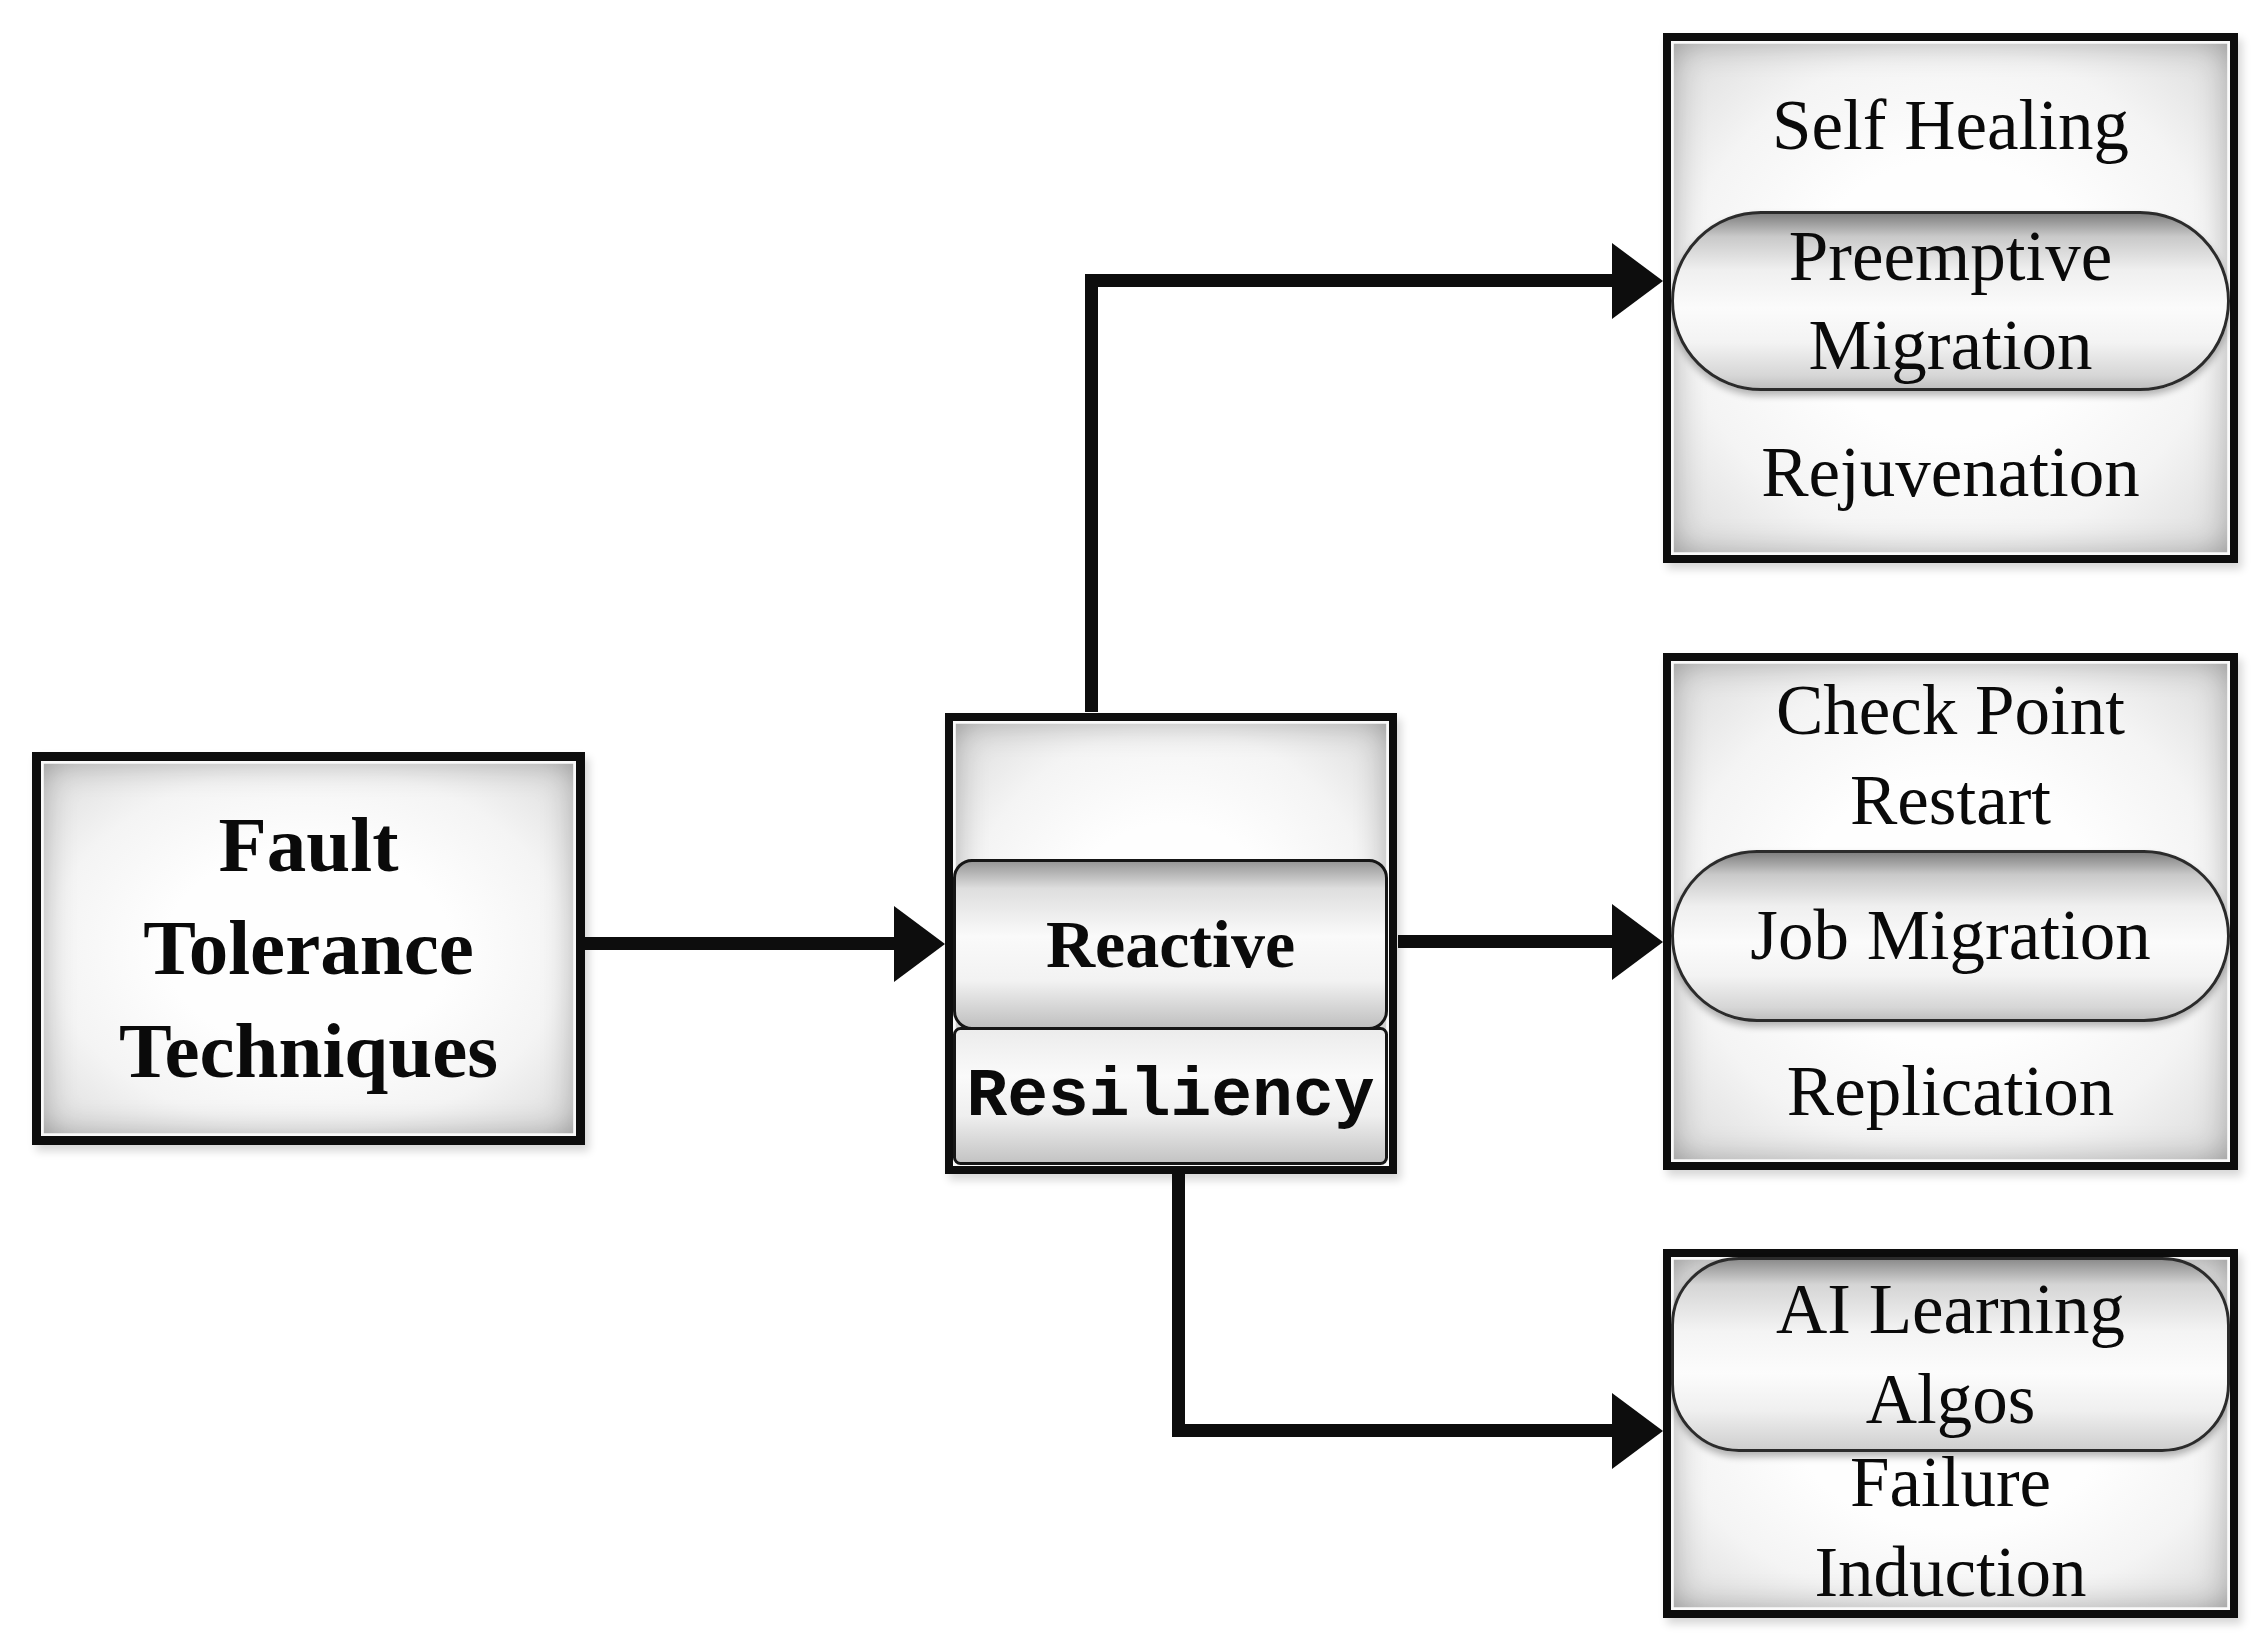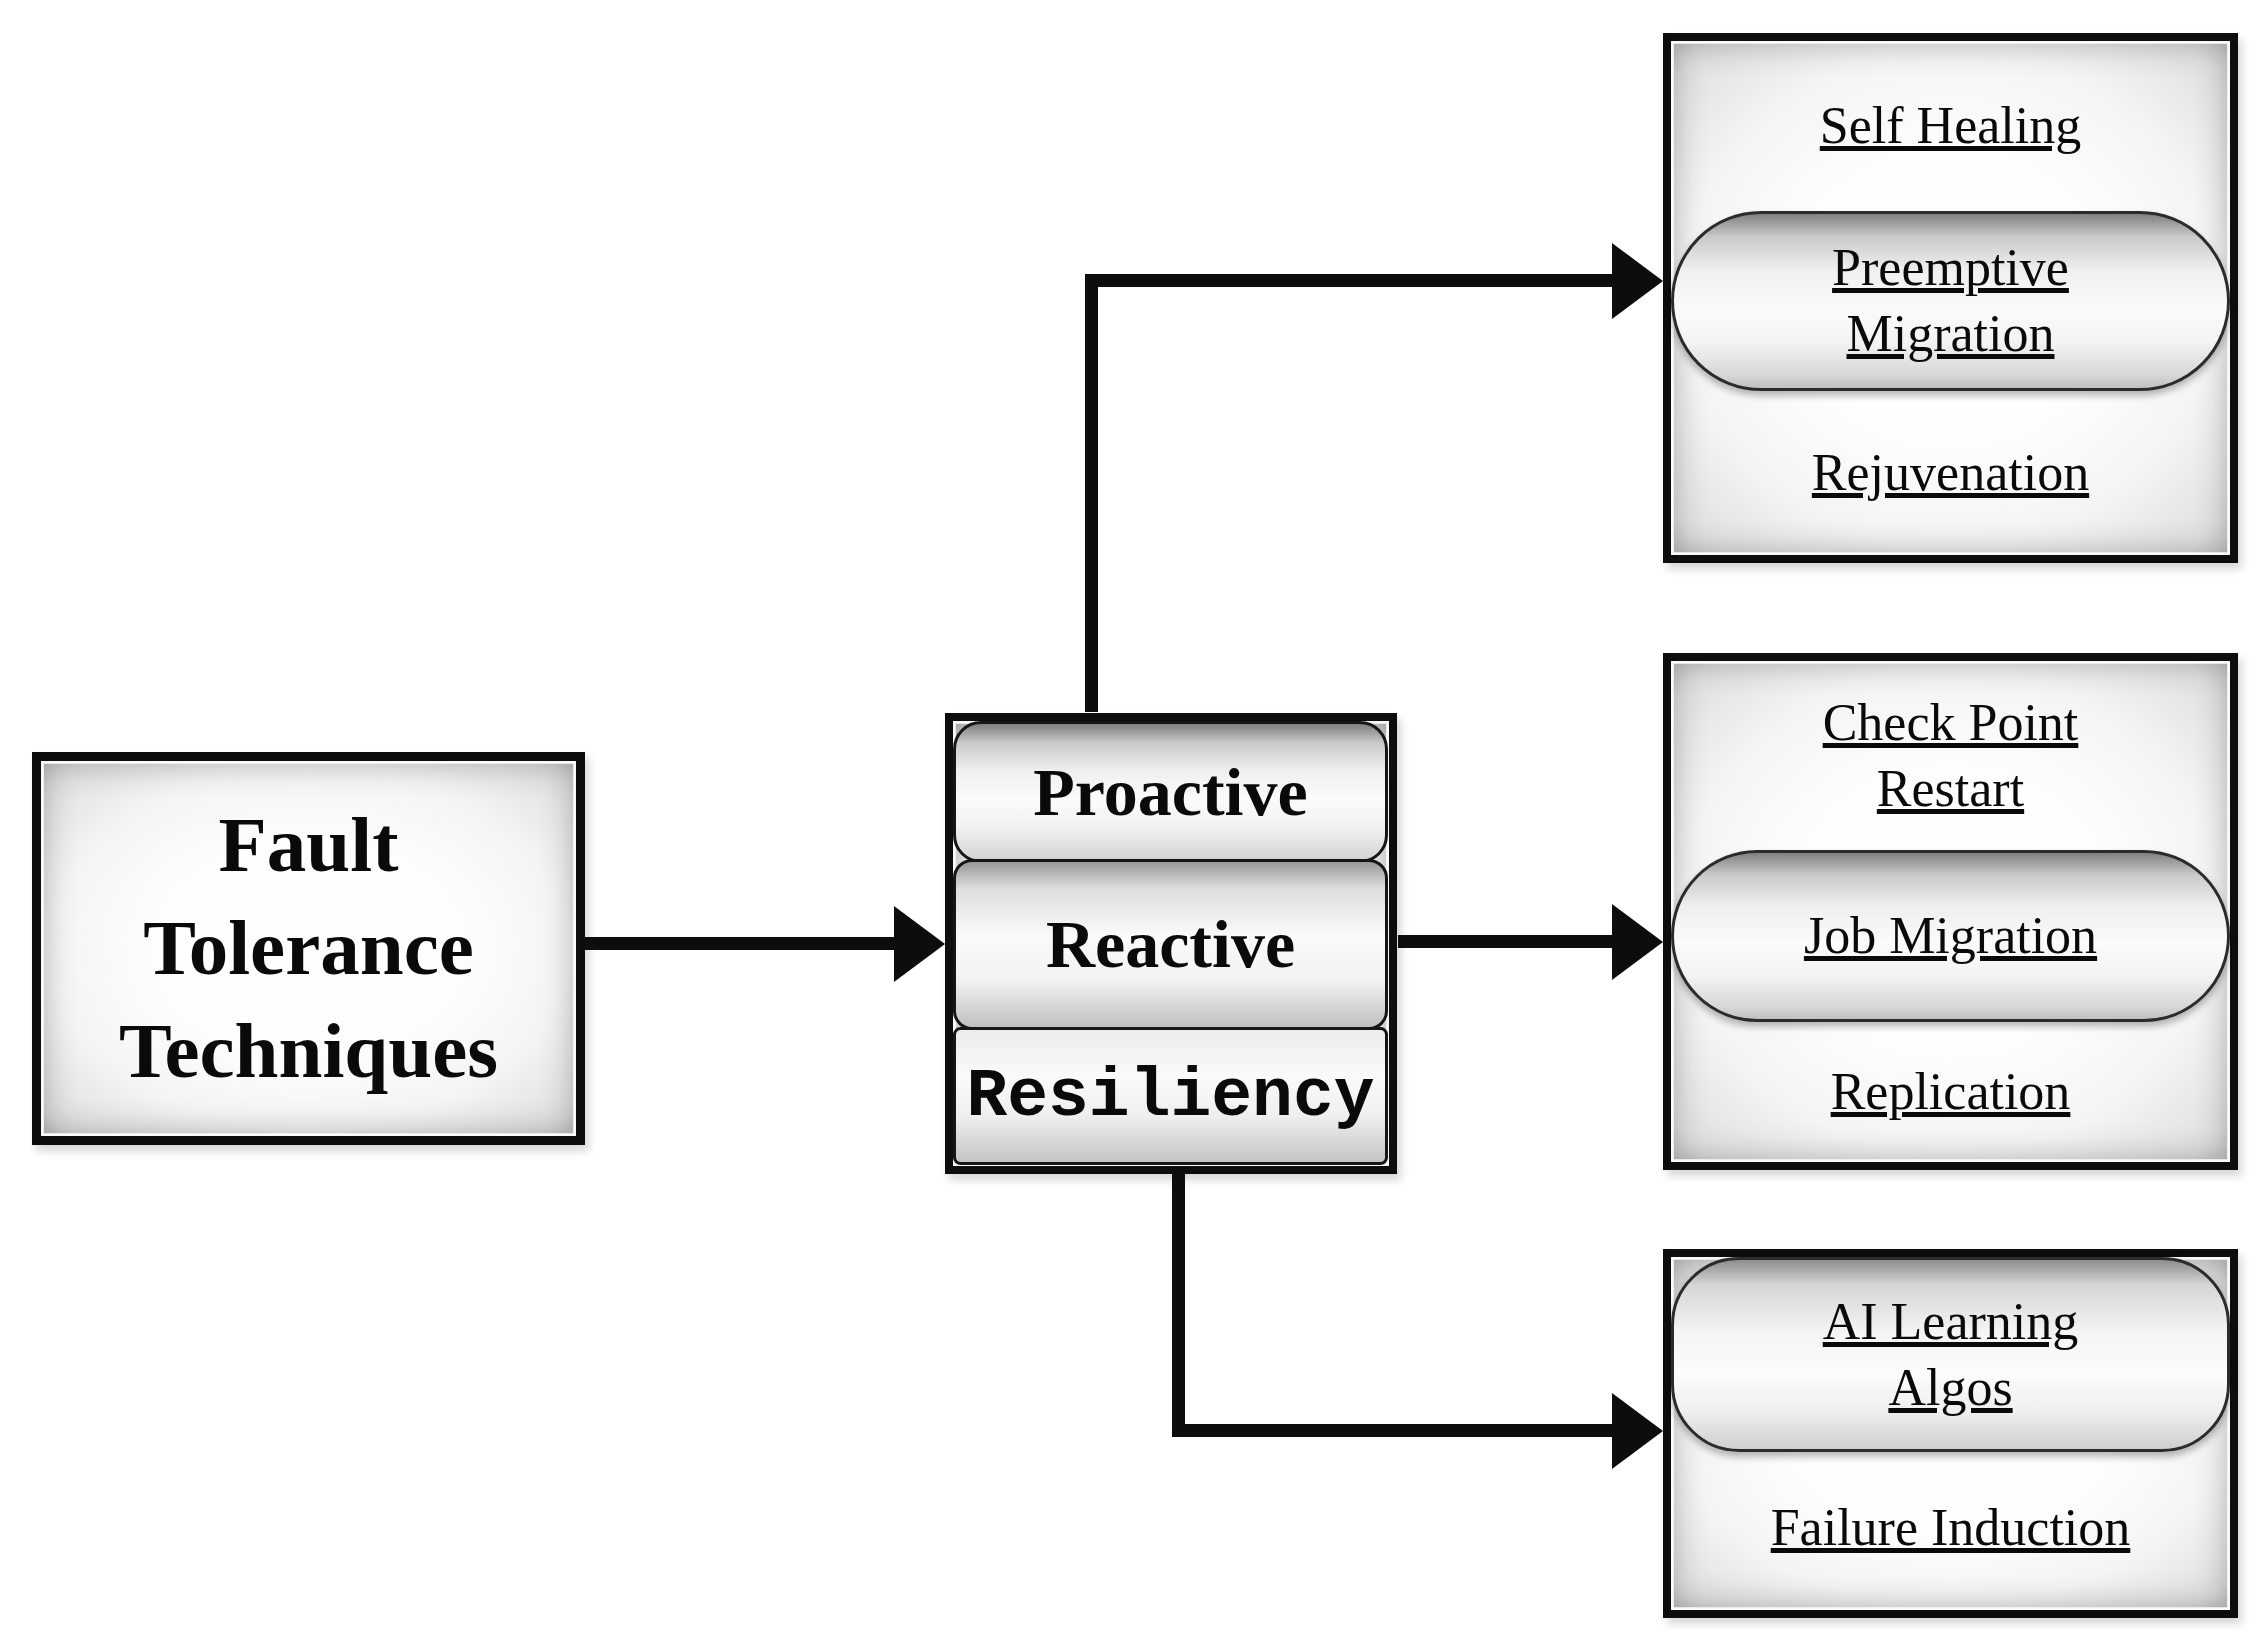--- a/index.html
+++ b/index.html
@@ -65,23 +65,22 @@
   
   .rbox{width:575px;left:1663px;}
   .rbox-top{top:33px;height:530px;}
   .rbox-mid{top:653px;height:517px;}
   .rbox-bottom{top:1249px;height:369px;}
   .row{
     position:absolute;left:0;width:100%;
     box-sizing:border-box;
     display:flex;align-items:center;justify-content:center;
     text-align:center;
-    font-size:52px;line-height:1.26;
+    font-size:71px;line-height:1.26;
     padding:0 28px;
-    text-decoration:underline;
   }
   .row-narrow{padding:0 90px;text-align:center;}
   .pill{
     border:3.8px solid #2b2b2b;
     border-radius:945px;
     padding:0 53px;
     background:linear-gradient(180deg,#808080 0%,#c9c9c9 13%,#efefef 32%,#fbfbfb 54%,#f3f3f3 74%,#d6d6d6 93%,#c0c0c0 100%);
     box-shadow:0 4.7px 7.6px rgba(0,0,0,.28);
   }
   .rounded-band{
@@ -116,23 +115,20 @@
 <div class="canvas">
 
   <div class="box root-box">
     <span class="root-label">Fault Tolerance Techniques</span>
   </div>
 
   <div class="seg" style="left:581px;top:937px;width:317px;height:13.2px"></div>
   <div class="arrow" style="left:894px;top:906px"></div>
 
   <div class="box cat-stack">
-    <div class="cat-row cat-proactive">
-      <span>Proactive</span>
-    </div>
     <div class="cat-row cat-reactive">
       <span>Reactive</span>
     </div>
     <div class="cat-row cat-resiliency">
       <span>Resiliency</span>
     </div>
   </div>
 
   <div class="seg" style="left:1085px;top:274px;width:13.2px;height:438px"></div>
   <div class="seg" style="left:1085px;top:274px;width:530px;height:13.2px"></div>

